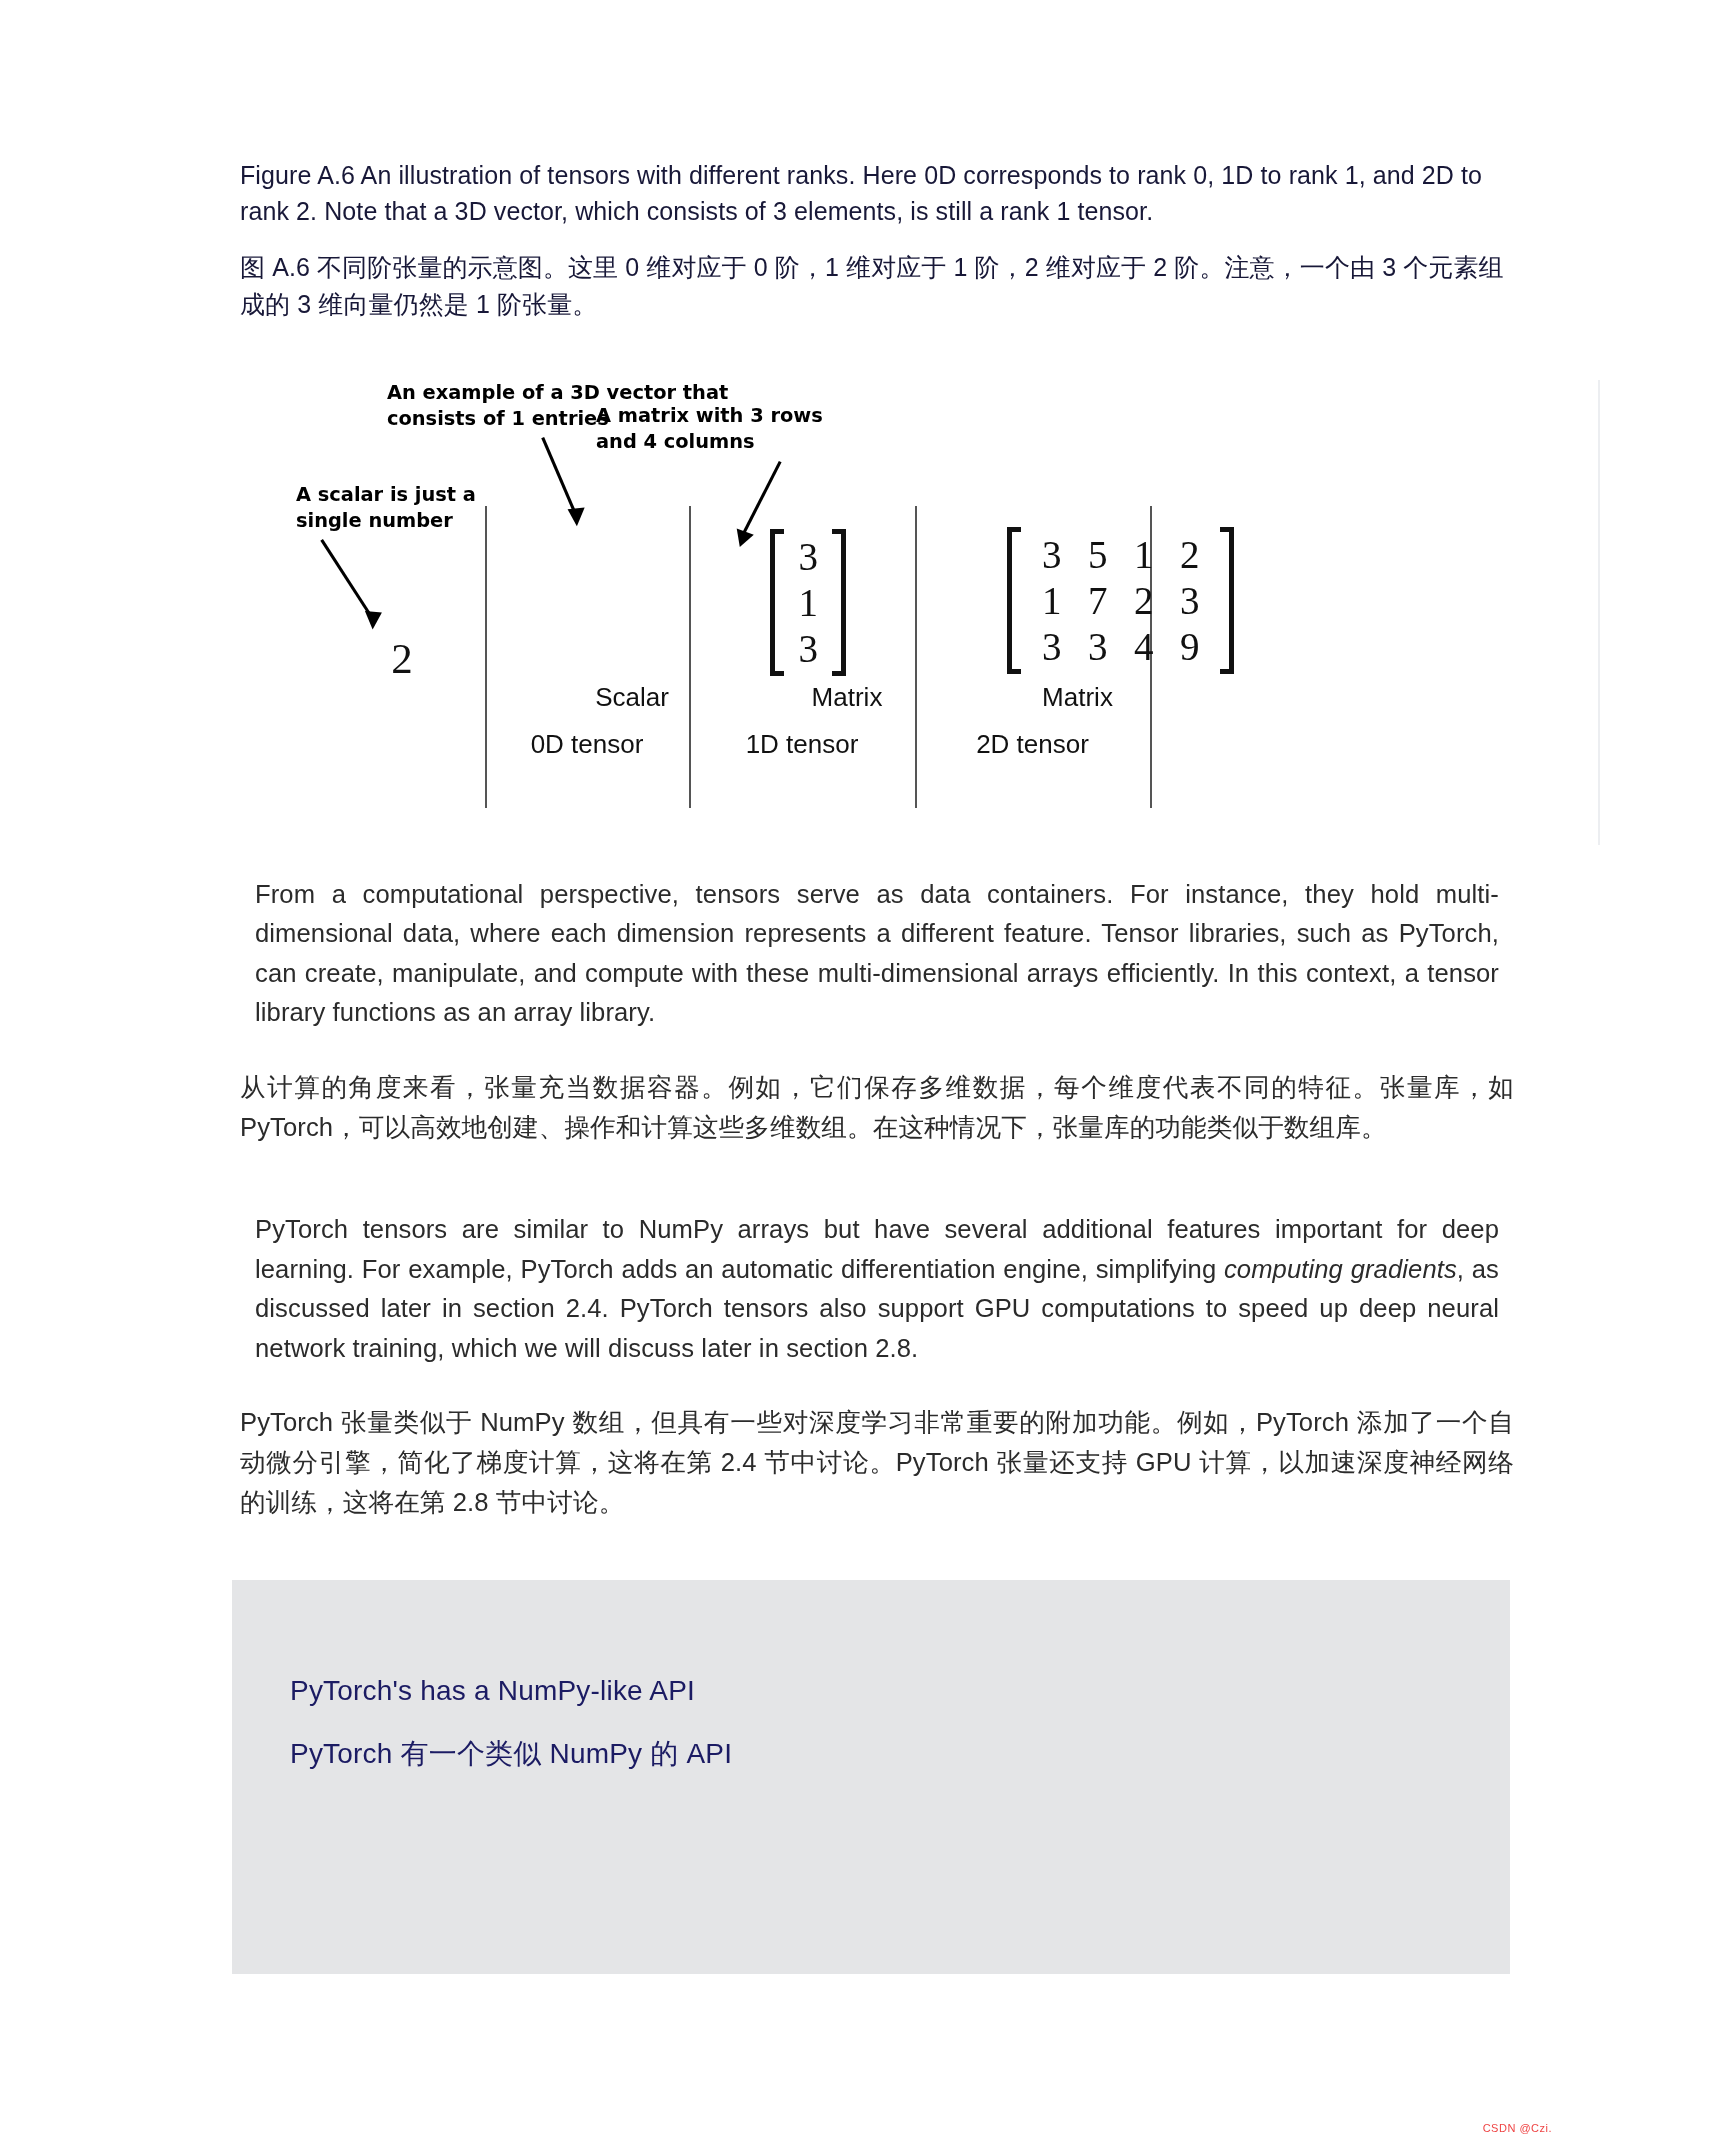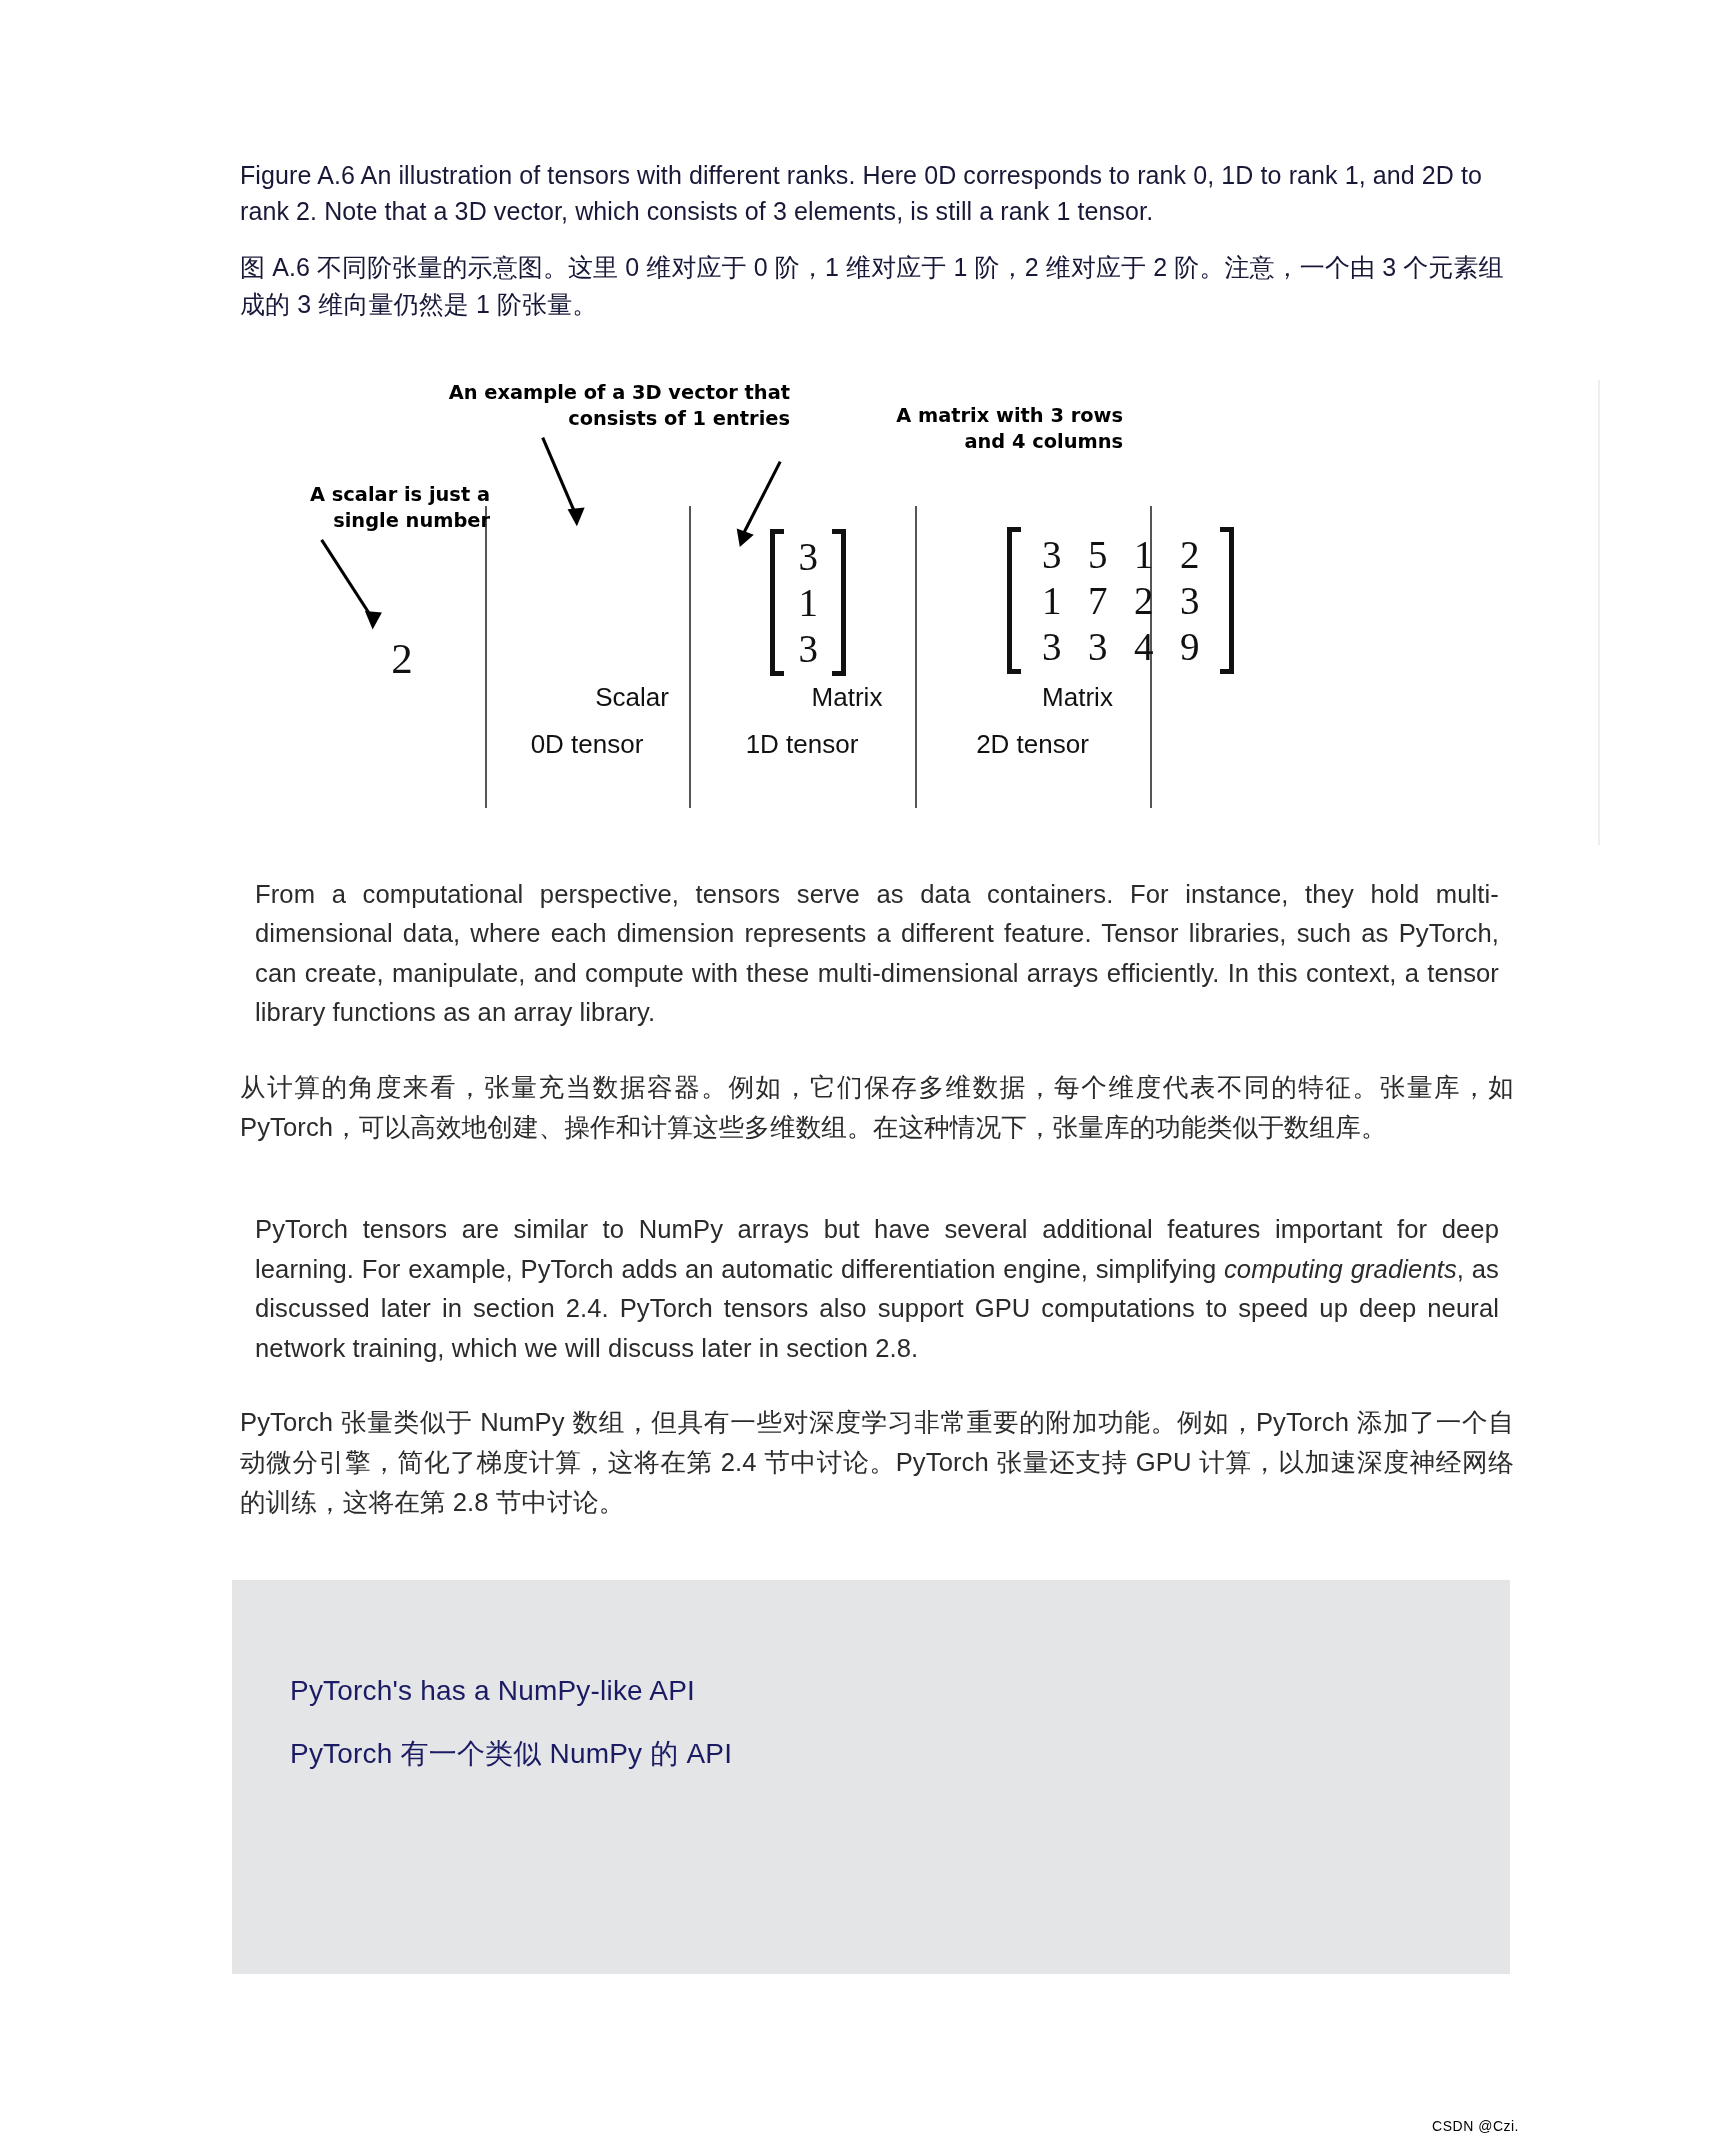--- a/index.html
+++ b/index.html
@@ -74,21 +74,21 @@
     background: #eceef1;
   }
 
   .annot {
     position: absolute;
     font-family: "DejaVu Sans", sans-serif;
     font-weight: 700;
     color: #000000;
     font-size: 19.4px;
     line-height: 1.32;
-    text-align: right;
+    text-align: left;
     white-space: nowrap;
   }
   .annot.a-scalar { left: 64px; top: 102px; width: 194px; }
   .annot.a-vector { left: 155px; top: 0px;  width: 403px; }
   .annot.a-matrix { left: 364px; top: 23px; width: 527px; }
 
   .arrow-svg {
     position: absolute;
     overflow: visible;
   }
@@ -197,24 +197,24 @@
     font-size: 28px;
     white-space: nowrap;
     letter-spacing: 0.2px;
   }
   .callout-line.l1 { top: 95px; }
   .callout-line.l2 { top: 155px; }
 
   
   .watermark {
     position: absolute;
-    right: 65px;
+    right: 32px;
     bottom: 17px;
-    color: #000000;
-    font-size: 14px;
+    color: #ef4444;
+    font-size: 11px;
     letter-spacing: 0.5px;
   }
 </style>
 </head>
 <body>
 
 <div class="page">
 
   <div class="caption-wrap">
     <p class="caption-en">Figure A.6 An illustration of tensors with different ranks. Here 0D corresponds to rank 0, 1D to rank 1, and 2D to rank 2. Note that a 3D vector, which consists of 3 elements, is still a rank 1 tensor.</p>

